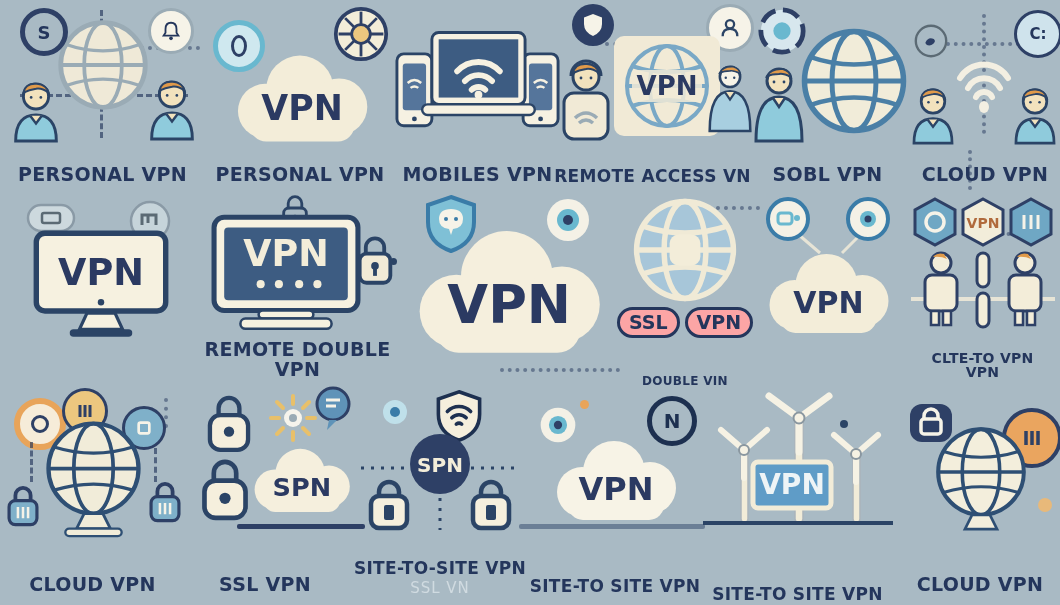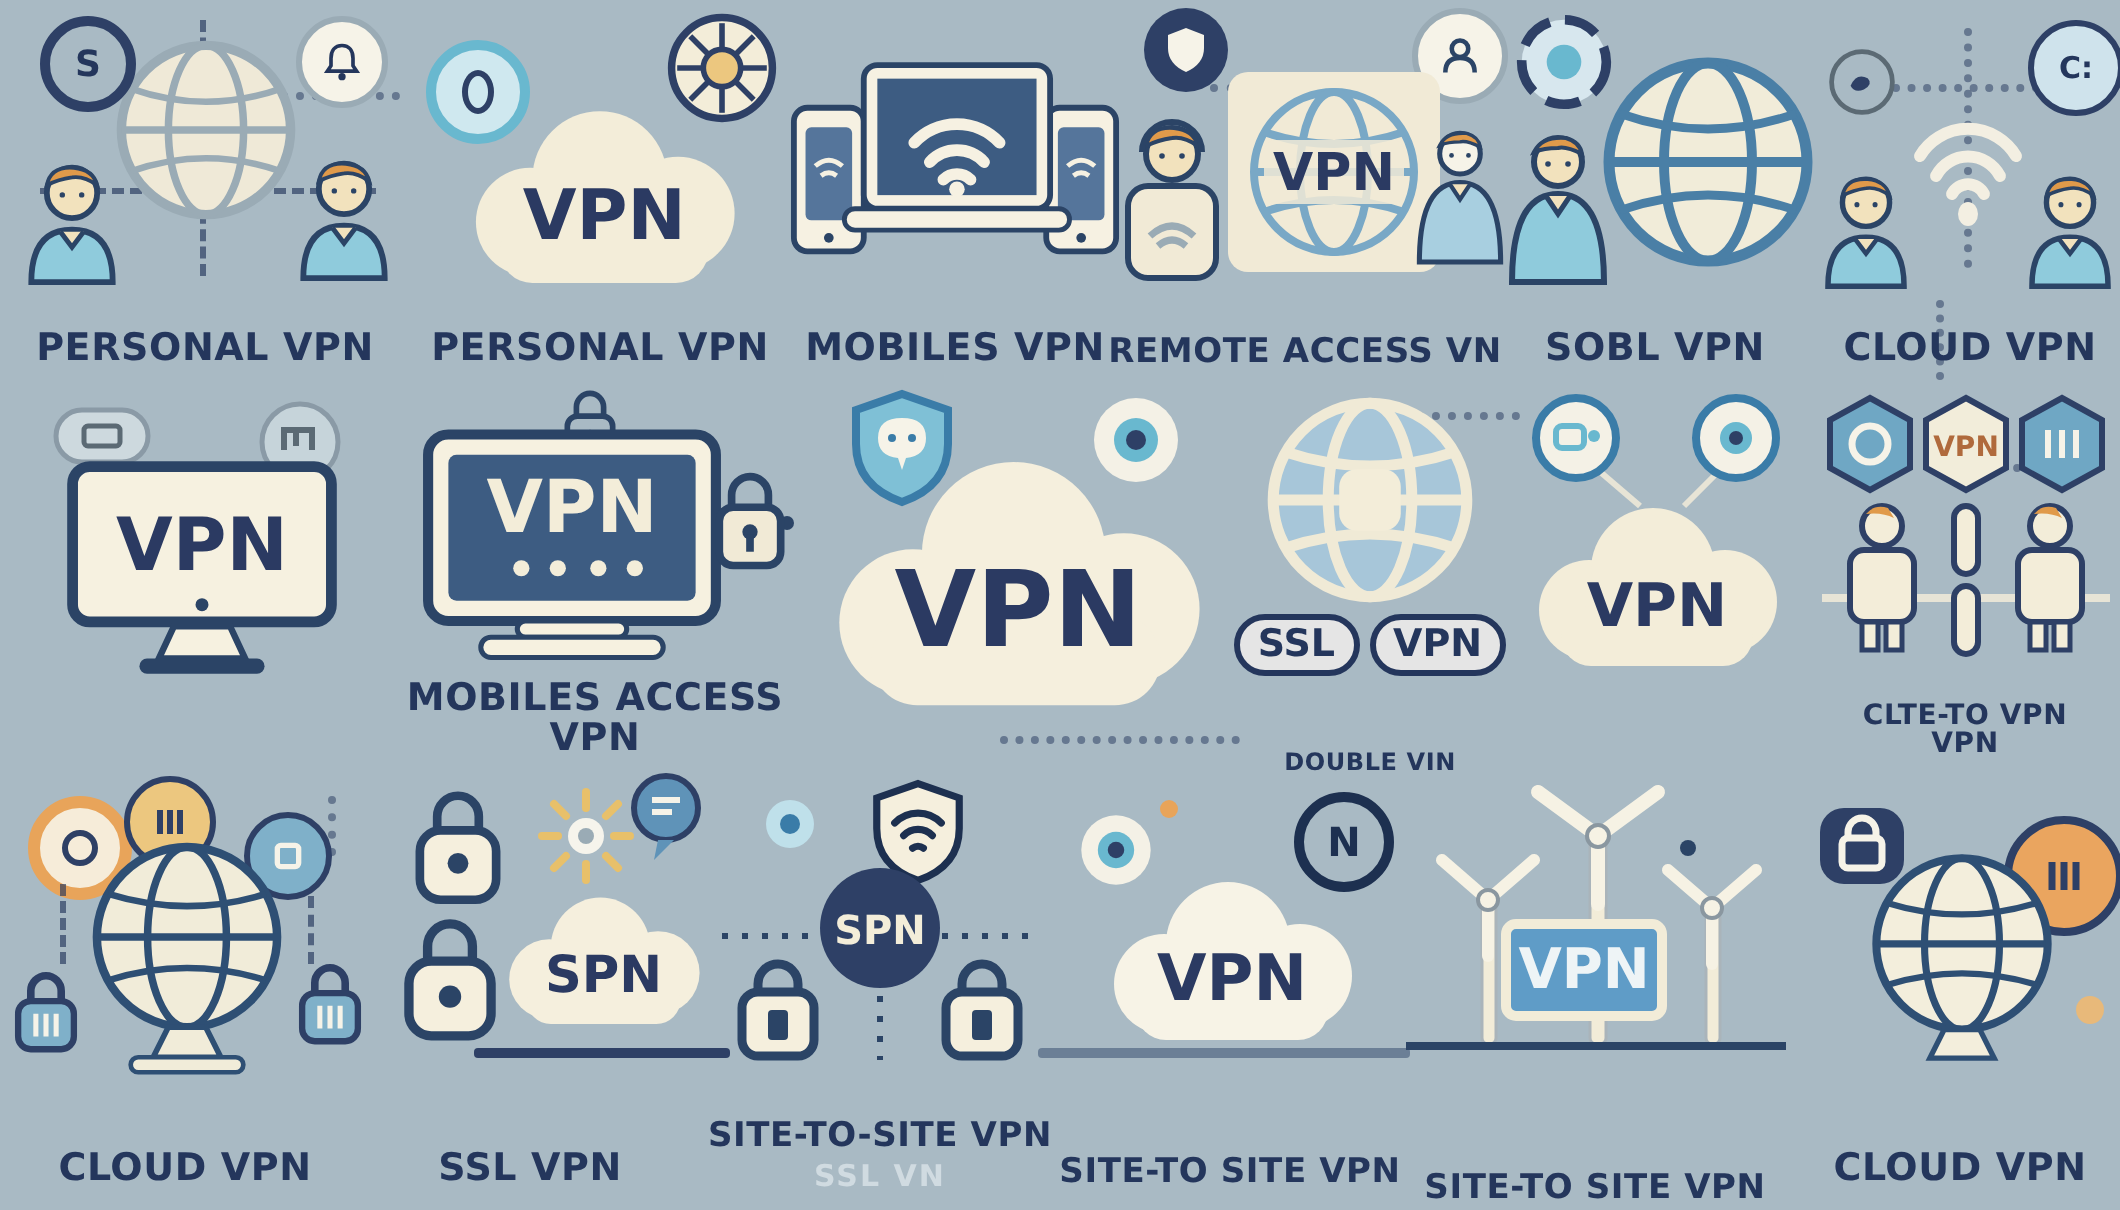--- a/index.html
+++ b/index.html
@@ -11,26 +11,26 @@
   #row3{top:390px;height:215px}
   .cell{position:relative;display:flex;flex-direction:column;align-items:center;flex:0 0 auto;}
   .art{position:relative;width:100%;flex:1;}
   .abs{position:absolute;}
   svg{display:block;overflow:visible}
   svg text{font-family:"DejaVu Sans","Liberation Sans",sans-serif;font-weight:bold;}
   .label{color:#24365c;font-weight:bold;font-size:19px;letter-spacing:.3px;text-align:center;
          line-height:1.08;white-space:nowrap;padding-bottom:10px;}
   .label.small{font-size:17px;text-align:center;}
   .label.twoline{white-space:normal;line-height:1.05;}
-  .sub{color:rgba(233,239,242,.62);font-weight:bold;font-size:15px;letter-spacing:1px;
+  .sub{color:rgba(233,239,242,.62);font-weight:normal;font-size:15px;letter-spacing:1px;
        text-align:center;padding-bottom:8px;white-space:nowrap;}
   .r3lab{padding-bottom:2px;}
   .ring{border-radius:50%;display:flex;align-items:center;justify-content:center;
         font-weight:bold;color:#24365c;}
-  .pillbadge{display:inline-block;border:3px solid #24365c;border-radius:16px;background:#e5e5e5;
+  .pillbadge{display:inline-block;border:3px solid #24365c;border-radius:16px;background:#fca5a5;
         color:#24365c;font-weight:bold;font-size:19px;padding:1px 9px;line-height:1.2;}
   .badgerow{display:flex;gap:5px;justify-content:center;}
   .dash-v{position:absolute;border-left:3px dashed rgba(36,54,92,.65);}
   .dash-h{position:absolute;border-top:3px dashed rgba(36,54,92,.65);}
   .dots-h{position:absolute;border-top:4px dotted rgba(36,54,92,.5);}
   .dots-v{position:absolute;border-left:4px dotted rgba(36,54,92,.5);}
   .speck{position:absolute;border-radius:50%;}
   .underbar{position:absolute;background:#2e4066;border-radius:2px;}
 </style>
 </head>
@@ -300,21 +300,21 @@
           <rect x="30" y="104" width="90" height="10" rx="5" fill="#f6f1e0" stroke="#2b4466" stroke-width="2.5"></rect>
         </svg>
         <svg class="abs" style="left:152px;top:36px" width="46" height="56" viewBox="0 0 60 70">
           <path d="M18 30 V20 a12 12 0 0 1 24 0 V30" fill="none" stroke="#2b4466" stroke-width="5"></path>
           <rect x="10" y="28" width="40" height="38" rx="9" fill="#f1ead6" stroke="#2b4466" stroke-width="5"></rect>
           <circle cx="30" cy="44" r="5" fill="#2b4466"></circle>
             <rect x="27.5" y="46" width="5" height="11" fill="#2b4466"></rect>
         </svg>
       </div>
       <div class="label twoline">
-        <div>MOBILES ACCESS</div>
+        <div>REMOTE DOUBLE</div>
         <div>VPN</div>
       </div>
     </div>
 
     <div class="cell" style="width:225px">
       <div class="art">
         <svg class="abs" style="left:30px;top:0px" width="52" height="58" viewBox="0 0 52 58">
           <path d="M26 2 L49 10 V27 Q49 48 26 56 Q3 48 3 27 V10 Z" fill="#7fc0d6" stroke="#3a7ca8" stroke-width="4"></path>
           <path d="M14 24 Q14 14 26 14 Q38 14 38 24 Q38 33 28 34 L26 40 L24 34 Q14 33 14 24 Z" fill="#f6f3e8"></path>
           <circle cx="21" cy="24" r="2" fill="#3a7ca8"></circle>

